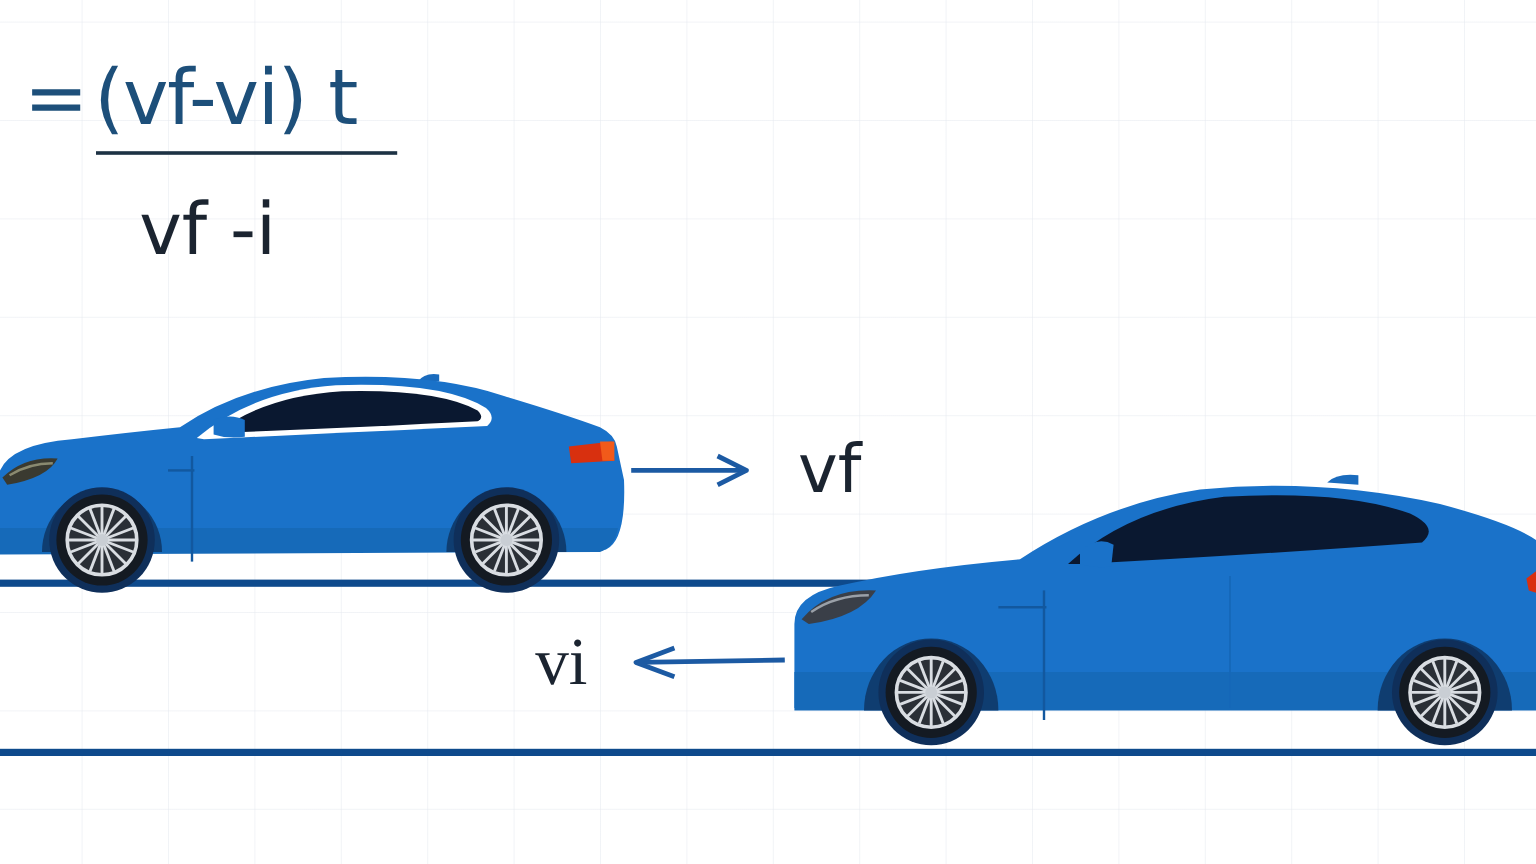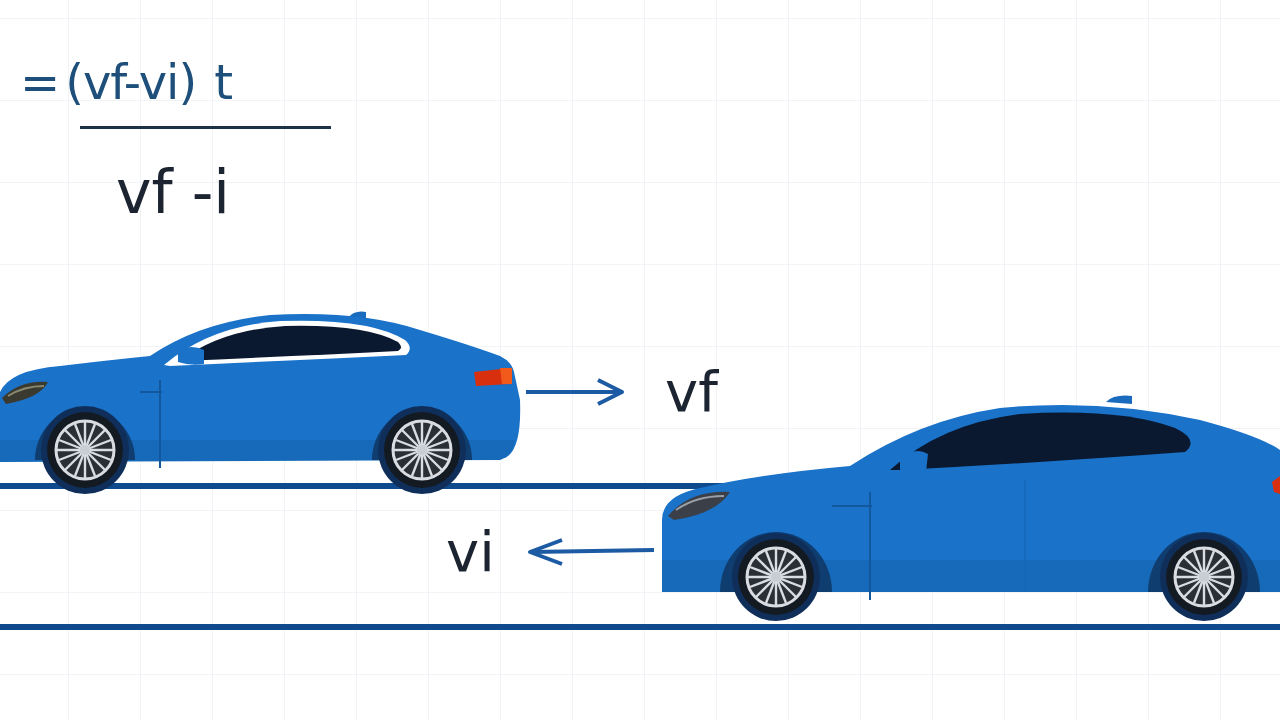--- a/index.html
+++ b/index.html
@@ -9,21 +9,21 @@
     background-image:
       linear-gradient(to right, rgba(230,234,240,0.55) 1px, transparent 1px),
       linear-gradient(to bottom, rgba(230,234,240,0.55) 1px, transparent 1px);
     background-size: 72px 82px;
     background-position: 68px 18px;
     font-family: "DejaVu Sans", sans-serif;
   }
   .formula { position: absolute; left: 20px; top: 42px; }
   .numerator {
     position: absolute; left: 0; top: 0; white-space: nowrap;
-    font-size: 48px; line-height: 80px; color: #1d4f7a; letter-spacing: -1px;
+    font-size: 64px; line-height: 80px; color: #1d4f7a; letter-spacing: -1px;
   }
   .numerator .eq { margin-right: 6px; }
   .numerator .t { margin-left: 18px; }
   .frac-bar {
     position: absolute; left: 60px; top: 84px; width: 251px; height: 3px; background: #1d3244;
   }
   .denominator {
     position: absolute; left: 96px; top: 110px; white-space: nowrap;
     font-size: 60px; line-height: 80px; color: #1b2430; text-align: right;
   }
@@ -142,13 +142,13 @@
     <use href="#wheel" x="1204" y="577"></use>
   </g>
 
   <g>
     <line x1="532" y1="552" x2="654" y2="550" stroke="#1c5aa3" stroke-width="4"></line>
     <path d="M562,540 L530,552 L562,564" fill="none" stroke="#1c5aa3" stroke-width="4" stroke-linejoin="round"></path>
   </g>
 </svg>
 
 <div class="label" style="left:665px; top:362px;">vf</div>
-<div class="label" style="left:446px; top:522px;">vi</div>
+<div class="label" style="left:446px; top:522px;font-family:Liberation Serif, serif;">vi</div>
 
 </body></html>

